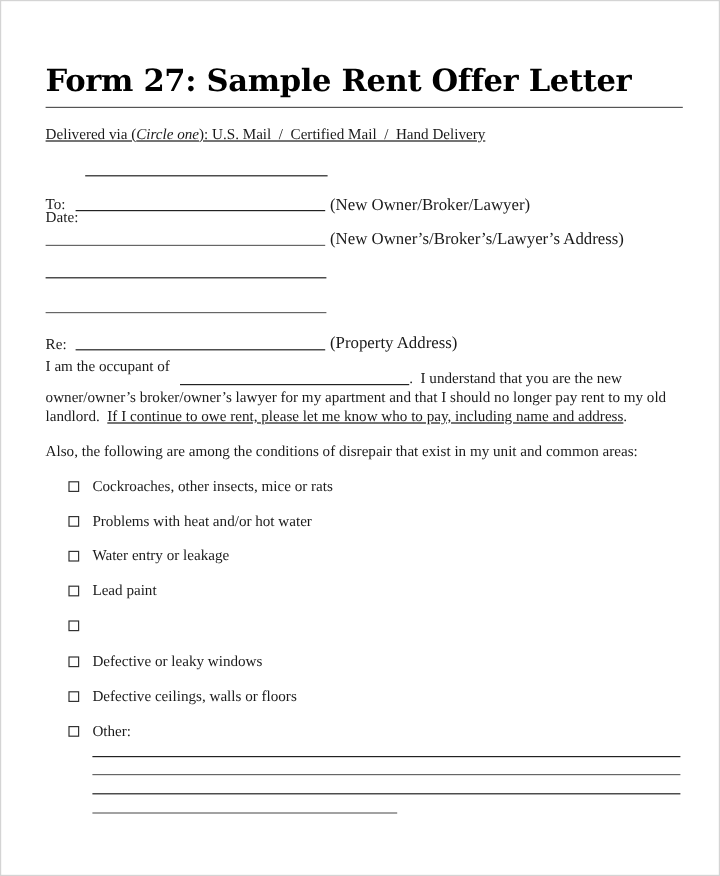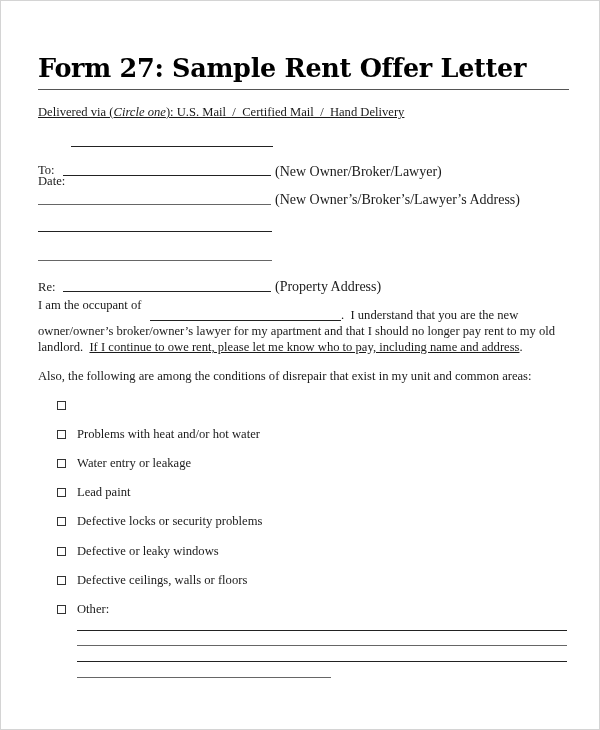--- a/index.html
+++ b/index.html
@@ -53,32 +53,32 @@
 
   <div class="abs txt" style="left:37px; top:296px;">I am the occupant of</div>
   <div class="line" style="left:149px; top:319px; width:191px; border-top-width:1.5px;"></div>
   <div class="abs txt" style="left:340px; top:306px; white-space:pre;">.  I understand that you are the new</div>
   <div class="abs txt" style="left:37px; top:322px;">owner/owner’s broker/owner’s lawyer for my apartment and that I should no longer pay rent to my old</div>
   <div class="abs txt" style="left:37px; top:338px; white-space:pre;"><span>landlord.  </span><span class="u">If I continue to owe rent, please let me know who to pay, including name and address</span><span>.</span></div>
 
   <div class="abs txt" style="left:37px; top:367px;">Also, the following are among the conditions of disrepair that exist in my unit and common areas:</div>
 
   <div class="checkbox" style="left:56px; top:400px;"></div>
+  <div class="abs txt" style="left:76px; top:396px;">Cockroaches, other insects, mice or rats</div>
 
   <div class="checkbox" style="left:56px; top:429px;"></div>
   <div class="abs txt" style="left:76px; top:425px;">Problems with heat and/or hot water</div>
 
   <div class="checkbox" style="left:56px; top:458px;"></div>
   <div class="abs txt" style="left:76px; top:454px;">Water entry or leakage</div>
 
   <div class="checkbox" style="left:56px; top:487px;"></div>
   <div class="abs txt" style="left:76px; top:483px;">Lead paint</div>
 
   <div class="checkbox" style="left:56px; top:516px;"></div>
-  <div class="abs txt" style="left:76px; top:512px;">Defective locks or security problems</div>
 
   <div class="checkbox" style="left:56px; top:546px;"></div>
   <div class="abs txt" style="left:76px; top:542px;">Defective or leaky windows</div>
 
   <div class="checkbox" style="left:56px; top:575px;"></div>
   <div class="abs txt" style="left:76px; top:571px;">Defective ceilings, walls or floors</div>
 
   <div class="checkbox" style="left:56px; top:604px;"></div>
   <div class="abs txt" style="left:76px; top:600px;">Other:</div>
 

